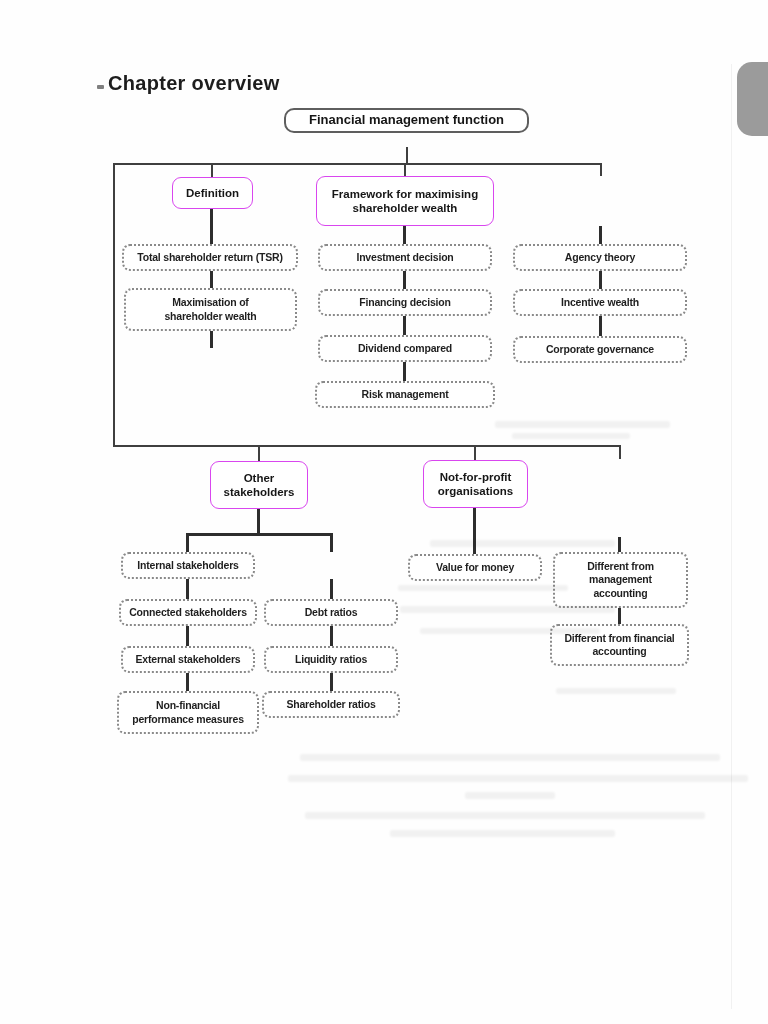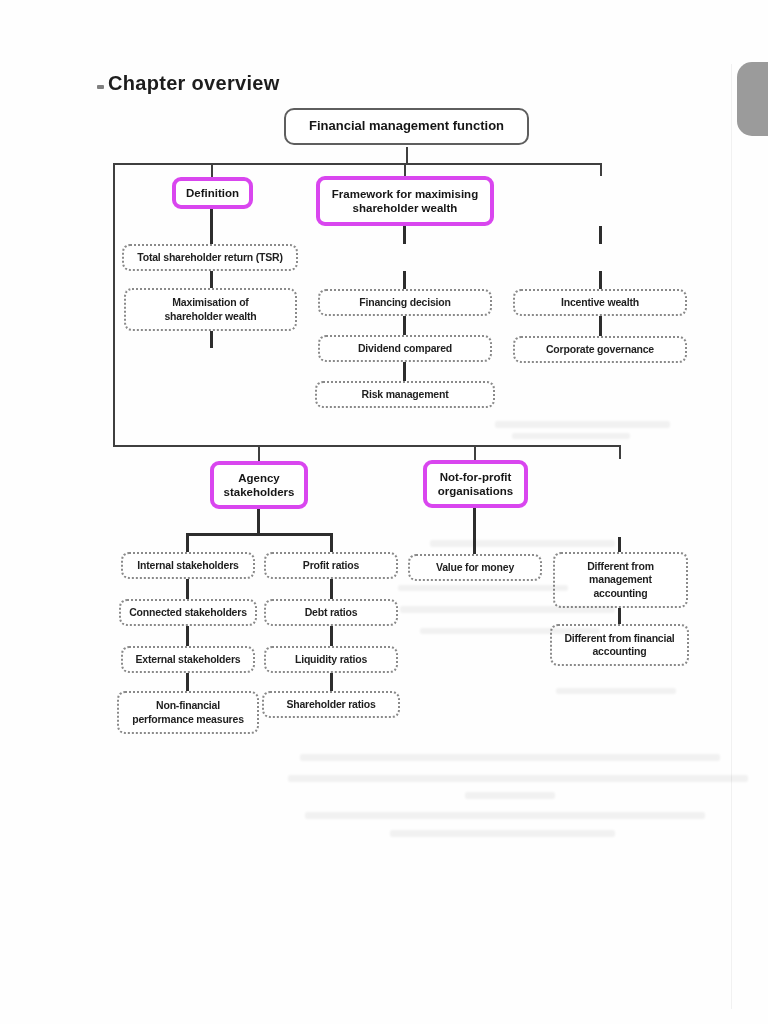--- a/index.html
+++ b/index.html
@@ -22,21 +22,21 @@
   .edge-line{
     position:absolute;left:731px;top:64px;width:1px;height:945px;
     background:rgba(0,0,0,0.05);
   }
   .node{
     position:absolute;box-sizing:border-box;background:#fff;
     display:flex;align-items:center;justify-content:center;
     text-align:center;border-radius:9px;color:#161616;
   }
   .node .lbl{white-space:pre;line-height:1.25;}
-  .solid{border:4px solid #d946ef;font-weight:bold;font-size:11.5px;}
+  .solid{border:1px solid #d946ef;font-weight:bold;font-size:11.5px;}
   .root{border:2.4px solid #5e5e5e;font-size:13px;border-radius:10px;}
   .dotted{border:2px dotted #8a8a8a;font-weight:bold;font-size:10.5px;letter-spacing:-.2px;color:#1f1f1f;border-radius:8px;}
   .ln{position:absolute;background:#3f3f3f;}
   .chain{background:#2d2d2d;}
   .smudge{
     position:absolute;background:#111;opacity:.05;border-radius:2px;
     filter:blur(1.2px);
   }
 </style>
 </head>
@@ -80,59 +80,65 @@
   <div class="ln chain" style="left:186px;top:579px;width:3px;height:20px"></div>
   <div class="ln chain" style="left:186px;top:626px;width:3px;height:20px"></div>
   <div class="ln chain" style="left:186px;top:673px;width:3px;height:18px"></div>
   <div class="ln chain" style="left:330px;top:579px;width:3px;height:20px"></div>
   <div class="ln chain" style="left:330px;top:626px;width:3px;height:20px"></div>
   <div class="ln chain" style="left:330px;top:673px;width:3px;height:18px"></div>
   <div class="ln chain" style="left:473px;top:508px;width:3px;height:46px"></div>
   <div class="ln chain" style="left:618px;top:537px;width:3px;height:15px"></div>
   <div class="ln chain" style="left:618px;top:608px;width:3px;height:16px"></div>
 
-  <div class="node solid root" style="left:284px;top:108px;width:245px;height:37px">
+  <div class="node solid root" style="left:284px;top:108px;width:245px;height:25px">
     <span class="lbl">Financial management function</span>
   </div>
 
   <div class="node solid" style="left:172px;top:177px;width:81px;height:32px">
     <span class="lbl">Definition</span>
   </div>
   <div class="node solid" style="left:316px;top:176px;width:178px;height:50px">
     <span class="lbl">Framework for maximising
 shareholder wealth</span>
   </div>
 
   <div class="node dotted" style="left:122px;top:244px;width:176px;height:27px">
     <span class="lbl">Total shareholder return (TSR)</span>
   </div>
   <div class="node dotted" style="left:124px;top:288px;width:173px;height:43px">
     <span class="lbl">Maximisation of
 shareholder wealth</span>
   </div>
 
+  <div class="node dotted" style="left:318px;top:244px;width:174px;height:27px">
+    <span class="lbl">Investment decision</span>
+  </div>
   <div class="node dotted" style="left:318px;top:289px;width:174px;height:27px">
     <span class="lbl">Financing decision</span>
   </div>
   <div class="node dotted" style="left:318px;top:335px;width:174px;height:27px">
     <span class="lbl">Dividend compared</span>
   </div>
   <div class="node dotted" style="left:315px;top:381px;width:180px;height:27px">
     <span class="lbl">Risk management</span>
   </div>
 
+  <div class="node dotted" style="left:513px;top:244px;width:174px;height:27px">
+    <span class="lbl">Agency theory</span>
+  </div>
   <div class="node dotted" style="left:513px;top:289px;width:174px;height:27px">
     <span class="lbl">Incentive wealth</span>
   </div>
   <div class="node dotted" style="left:513px;top:336px;width:174px;height:27px">
     <span class="lbl">Corporate governance</span>
   </div>
 
   <div class="node solid" style="left:210px;top:461px;width:98px;height:48px">
-    <span class="lbl">Agency
+    <span class="lbl">Other
 stakeholders</span>
   </div>
   <div class="node solid" style="left:423px;top:460px;width:105px;height:48px">
     <span class="lbl">Not-for-profit
 organisations</span>
   </div>
 
   <div class="node dotted" style="left:121px;top:552px;width:134px;height:27px">
     <span class="lbl">Internal stakeholders</span>
   </div>
@@ -140,23 +146,20 @@
     <span class="lbl">Connected stakeholders</span>
   </div>
   <div class="node dotted" style="left:121px;top:646px;width:134px;height:27px">
     <span class="lbl">External stakeholders</span>
   </div>
   <div class="node dotted" style="left:117px;top:691px;width:142px;height:43px">
     <span class="lbl">Non-financial
 performance measures</span>
   </div>
 
-  <div class="node dotted" style="left:264px;top:552px;width:134px;height:27px">
-    <span class="lbl">Profit ratios</span>
-  </div>
   <div class="node dotted" style="left:264px;top:599px;width:134px;height:27px">
     <span class="lbl">Debt ratios</span>
   </div>
   <div class="node dotted" style="left:264px;top:646px;width:134px;height:27px">
     <span class="lbl">Liquidity ratios</span>
   </div>
   <div class="node dotted" style="left:262px;top:691px;width:138px;height:27px">
     <span class="lbl">Shareholder ratios</span>
   </div>
 

